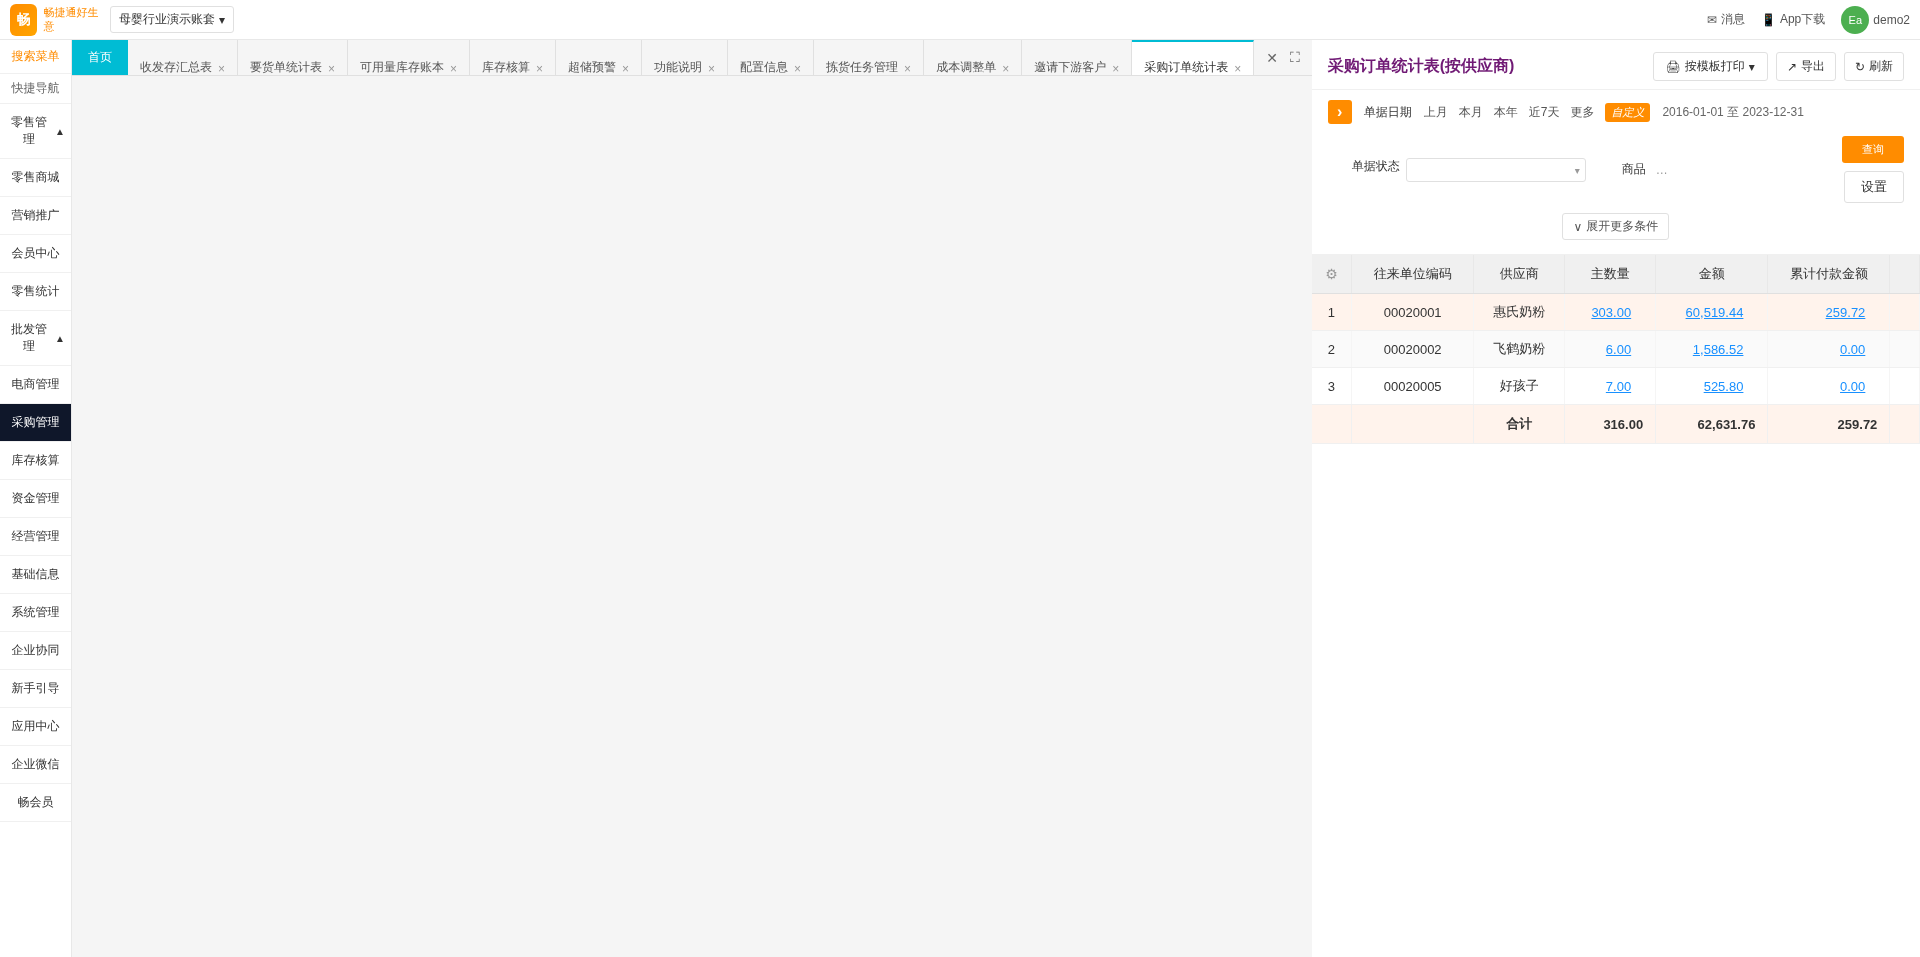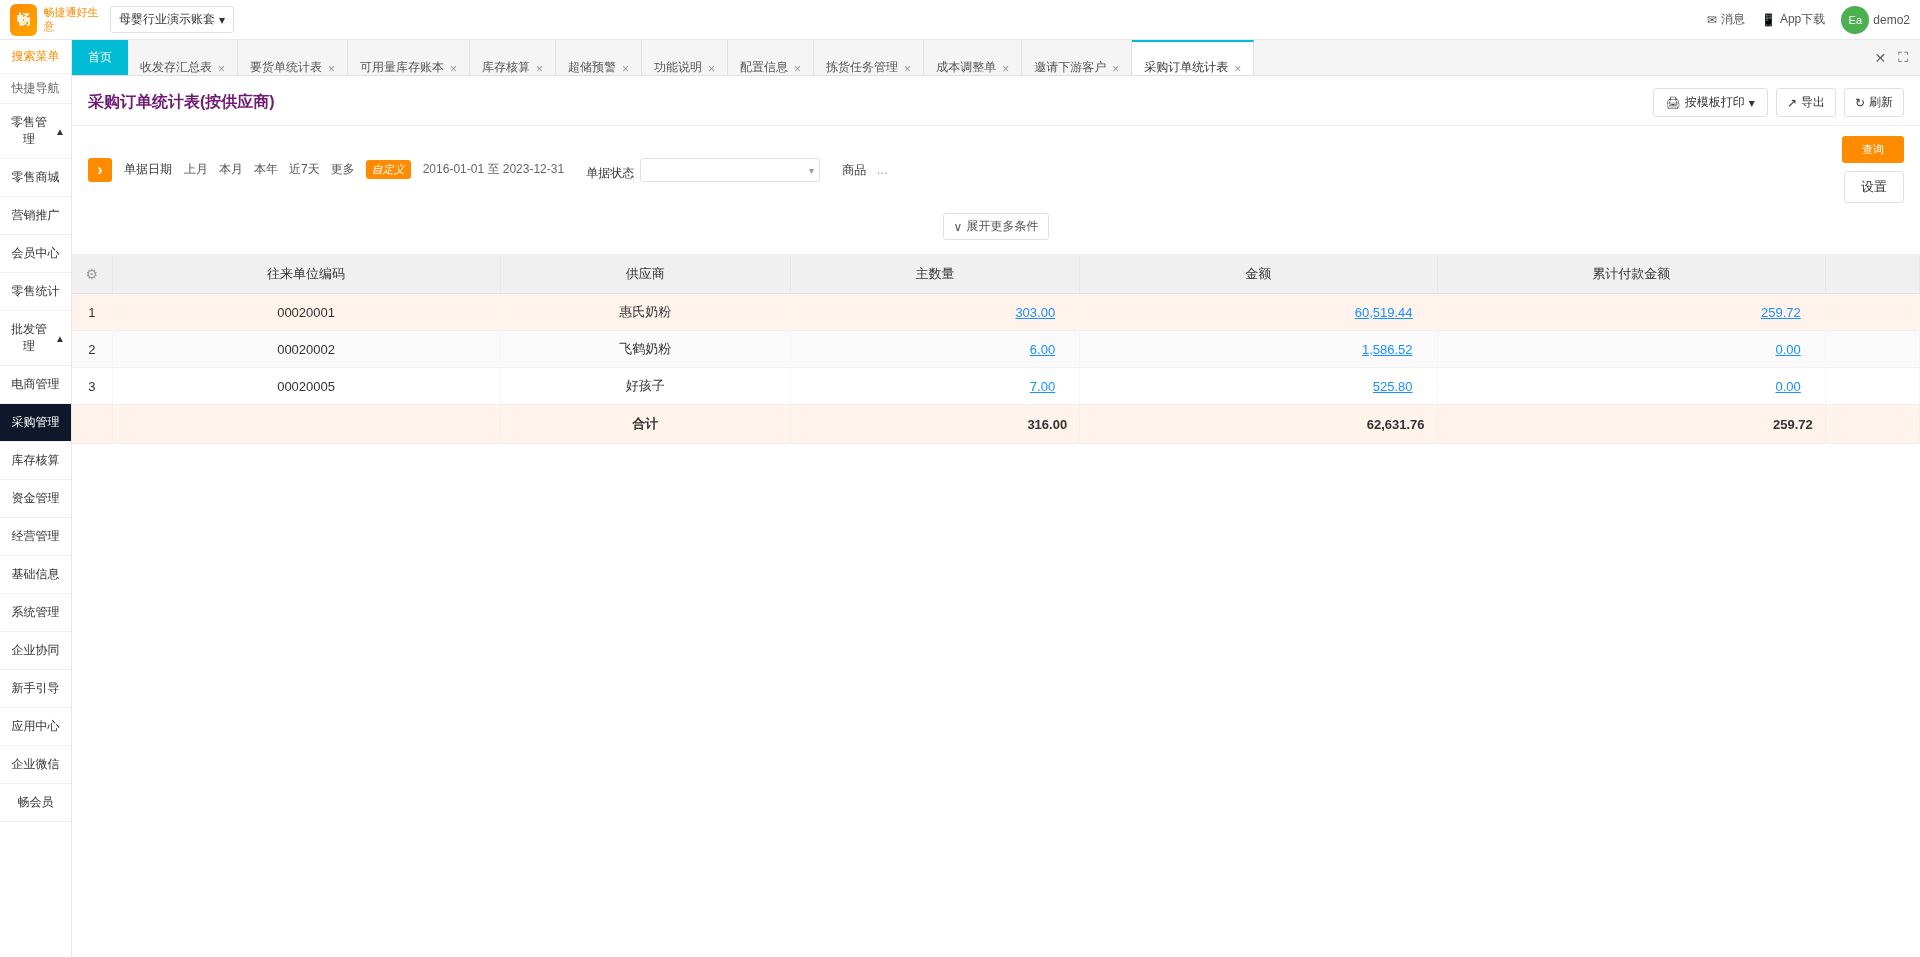--- a/index.html
+++ b/index.html
@@ -46,21 +46,21 @@
 
     
     .filter-area { padding: 10px 16px; background: #fff; border-bottom: 1px solid #f0f0f0; }
     .filter-row { display: flex; align-items: center; gap: 12px; flex-wrap: wrap; }
     .filter-expand-btn { width: 24px; height: 24px; background: #ff8c00; border-radius: 3px; display: flex; align-items: center; justify-content: center; color: white; font-size: 14px; cursor: pointer; flex-shrink: 0; }
     .filter-label { font-size: 12px; color: #333; white-space: nowrap; }
     .filter-date-shortcuts { display: flex; gap: 11px; align-items: center; }
     .date-shortcut { font-size: 12px; color: #555; cursor: pointer; }
     .date-custom { display: inline-flex; align-items: center; padding: 2px 6px; background: #ff8c00; color: white; font-size: 11px; border-radius: 3px; cursor: pointer; font-style: italic; }
     .filter-date-range { font-size: 12px; color: #666; }
-    .filter-input-group { display: flex; align-items: flex-end; gap: 6px; margin-left: 10px; }
+    .filter-input-group { display: flex; align-items: flex-start; gap: 6px; margin-left: 24px; }
     .filter-select { padding: 4px 24px 4px 8px; border: 1px solid #e0e0e0; border-radius: 3px; font-size: 12px; background: #fff; min-width: 180px; appearance: none; cursor: pointer; }
     .filter-select-wrapper { position: relative; }
     .filter-select-wrapper::after { content: '▾'; position: absolute; right: 6px; top: 50%; transform: translateY(-50%); font-size: 10px; color: #999; pointer-events: none; }
     .filter-more-btn { display: inline-flex; align-items: center; gap: 4px; padding: 4px 10px; border: 1px solid #e0e0e0; border-radius: 3px; font-size: 12px; color: #555; cursor: pointer; background: #fff; margin: 6px auto 0; }
     .btn-search { padding: 6px 20px; background: #ff8c00; color: white; border: none; border-radius: 3px; font-size: 11px; cursor: pointer; }
     .btn-settings { padding: 6px 16px; background: #fff; color: #333; border: 1px solid #e0e0e0; border-radius: 3px; font-size: 13px; cursor: pointer; margin-top: 4px; }
     .search-actions { display: flex; flex-direction: column; align-items: flex-end; gap: 4px; margin-left: auto; }
     .filter-more-row { display: flex; justify-content: center; padding: 4px 0; }
     .ellipsis-btn { font-size: 12px; color: #999; cursor: pointer; padding: 2px 4px; }
 
@@ -136,21 +136,21 @@
     <div class="sidebar-item">经营管理</div>
     <div class="sidebar-item">基础信息</div>
     <div class="sidebar-item">系统管理</div>
     <div class="sidebar-item">企业协同</div>
     <div class="sidebar-item">新手引导</div>
     <div class="sidebar-item">应用中心</div>
     <div class="sidebar-item">企业微信</div>
     <div class="sidebar-item">畅会员</div>
   </div>
 
-  <div style="display:flex;flex-direction:column;flex:1;overflow:hidden;">
+  <div style="display:flex;flex-direction:row;flex:1;overflow:hidden;">
 
     <div class="tab-bar">
       <div class="tab-home">首页</div>
       <div class="tab-item">
         <span>收发存汇总表</span>
         <span class="tab-close">×</span>
       </div>
       <div class="tab-item">
         <span>要货单统计表</span>
         <span class="tab-close">×</span>

